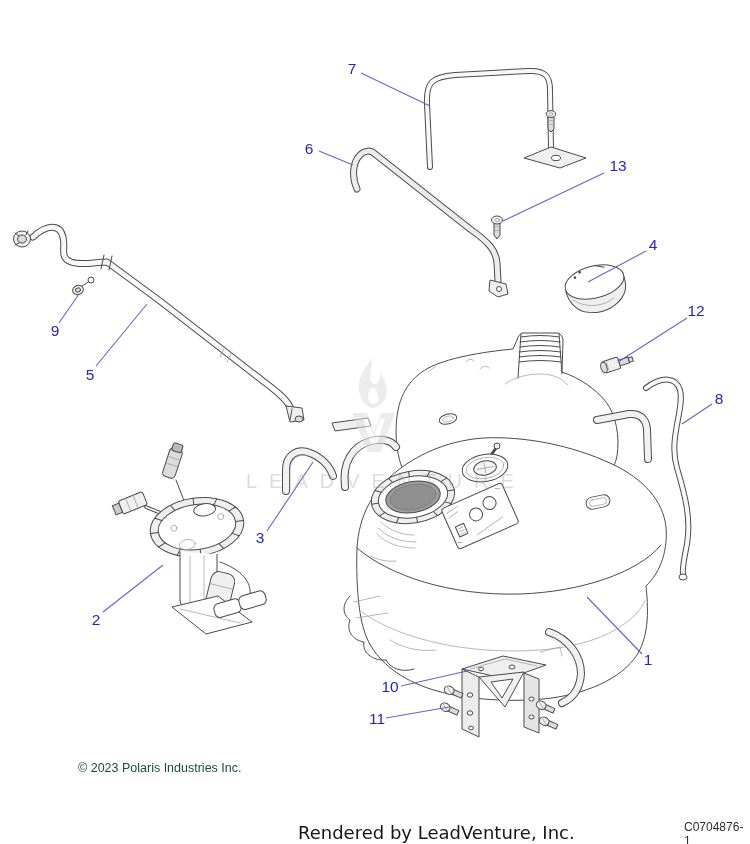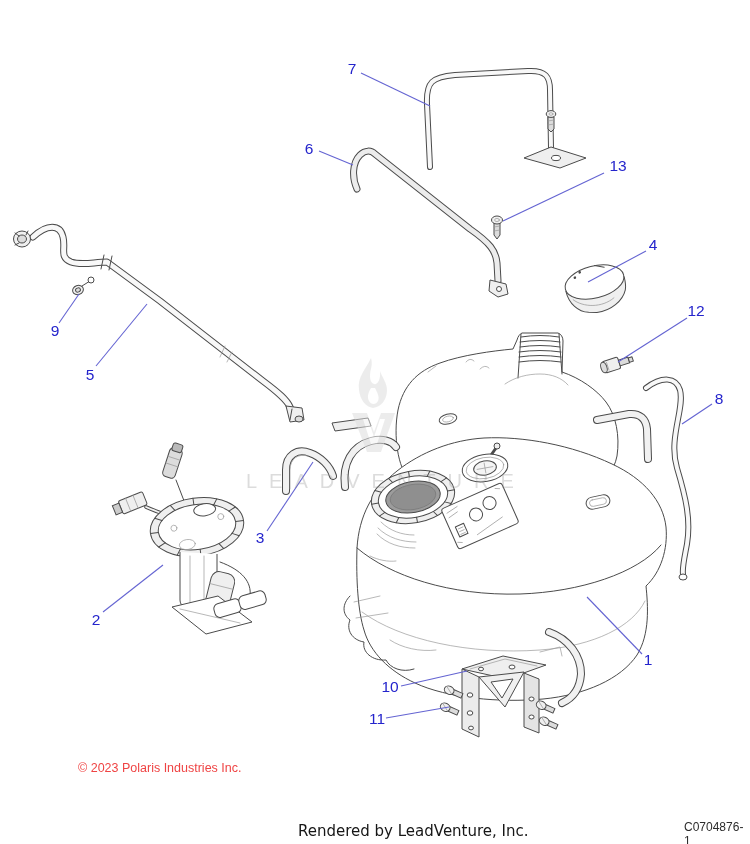--- a/index.html
+++ b/index.html
@@ -15,22 +15,22 @@
   .lt {fill:none;stroke:#9a9a9a;stroke-width:0.7;stroke-linecap:round;}
   .b1 {fill:none;stroke:#4b4b4b;stroke-width:7;stroke-linecap:round;stroke-linejoin:round;}
   .b1s{fill:none;stroke:#4b4b4b;stroke-width:6;stroke-linecap:round;stroke-linejoin:round;}
   .b2 {fill:none;stroke:#f8f8f8;stroke-width:5;stroke-linecap:round;stroke-linejoin:round;}
   .b2g{fill:none;stroke:#ececec;stroke-width:5;stroke-linecap:round;stroke-linejoin:round;}
   .b2s{fill:none;stroke:#f8f8f8;stroke-width:4;stroke-linecap:round;stroke-linejoin:round;}
   .b1w{fill:none;stroke:#4b4b4b;stroke-width:8;stroke-linecap:round;stroke-linejoin:round;}
   .b2w{fill:none;stroke:#f1f1f1;stroke-width:6;stroke-linecap:round;stroke-linejoin:round;}
   #watermark-text{position:absolute;left:246px;top:470px;font-size:20px;font-weight:500;
           letter-spacing:12px;color:rgba(140,140,140,0.30);white-space:nowrap;pointer-events:none;}
-  #footer-copyright{position:absolute;left:78px;top:761px;font-size:12.5px;color:#ef4444;}
-  #footer-rendered{position:absolute;left:298px;top:822px;font-size:15px;color:#161616;
+  #footer-copyright{position:absolute;left:78px;top:761px;font-size:12.5px;color:#14532d;}
+  #footer-rendered{position:absolute;left:298px;top:822px;font-size:18px;color:#161616;
           font-family:"DejaVu Sans",sans-serif;}
   #footer-code{position:absolute;left:684px;top:820px;font-size:12px;color:#2c2c2c;}
 </style>
 </head>
 <body>
 
 <div id="canvas">
 
 <svg width="750" height="844" viewBox="0 0 750 844">
   <defs>

